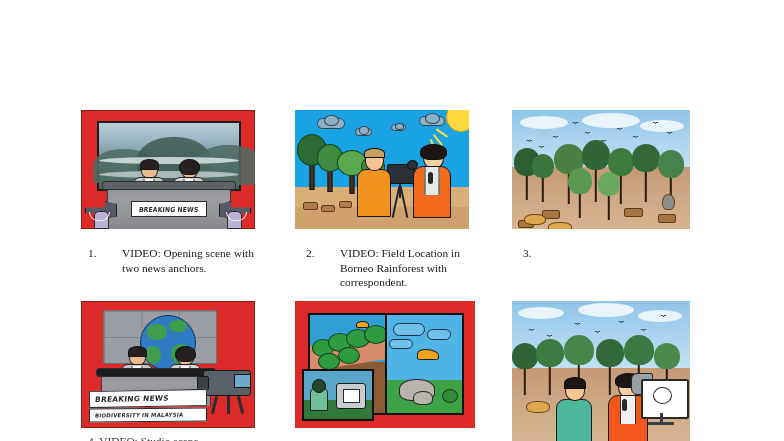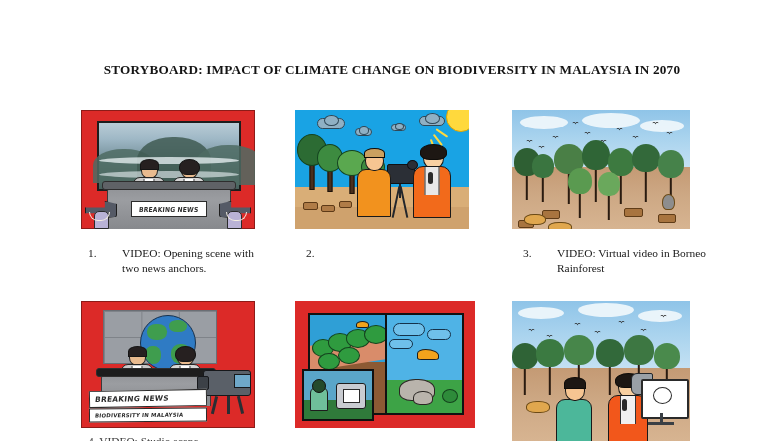--- a/index.html
+++ b/index.html
@@ -148,21 +148,20 @@
   .mon6 .screen{position:absolute;right:0;top:8px;width:44px;height:36px;background:#fff;border:2px solid #2a2a2a;border-radius:2px;}
   .mon6 .hood{position:absolute;left:0;top:2px;width:20px;height:20px;background:#9aa0a6;border:1.6px solid #23262a;border-radius:6px 2px 2px 6px;}
   .mon6 .post{position:absolute;left:50%;bottom:0;width:3px;height:12px;background:#3a3f44;}
   .mon6 .base{position:absolute;left:30%;bottom:0;width:26px;height:3px;background:#3a3f44;}
 </style>
 </head>
 <body>
 
 <div class="page">
 
-  <div class="doc-title">STORYBOARD: IMPACT OF CLIMATE CHANGE ON BIODIVERSITY IN MALAYSIA IN 2070</div>
 
   <div class="panel r1 c1">
     <div class="studio"></div>
     <div class="frame-border"></div>
     <div class="p1-screen">
       <div class="p1-mtn" style="left:-6px;top:26px;width:62px;height:34px;"></div>
       <div class="p1-mtn" style="left:38px;top:14px;width:74px;height:48px;background:#3f5a52;"></div>
       <div class="p1-mtn" style="left:96px;top:22px;width:68px;height:40px;"></div>
       <div class="p1-mist" style="top:34px;"></div>
       <div class="p1-mist" style="top:48px;opacity:.8;"></div>
@@ -327,24 +326,24 @@
     <div class="tiger" style="left:36px;top:112px;width:22px;height:8px;"></div>
     <div class="tiger" style="left:150px;top:84px;width:11px;height:14px;background:#8d8d8d;border-radius:50% 50% 40% 40%;"></div>
   </div>
 
   <div class="caption cap1">
     <span class="cap-num">1.</span>
     <span class="cap-txt">VIDEO: Opening scene with two news anchors.</span>
   </div>
   <div class="caption cap2">
     <span class="cap-num">2.</span>
+    <span class="cap-txt">VIDEO: Field Location in Borneo Rainforest with correspondent.</span>
   </div>
   <div class="caption cap3">
     <span class="cap-num">3.</span>
-    <span class="cap-txt">VIDEO: Virtual video in Borneo Rainforest</span>
   </div>
 
   <div class="panel r2 c1">
     <div class="studio"></div>
     <div class="frame-border"></div>
     <div class="wallgrid"></div>
 
     <div class="globe">
       <div class="land" style="left:6px;top:8px;width:20px;height:16px;"></div>
       <div class="land" style="left:28px;top:4px;width:18px;height:12px;"></div>

